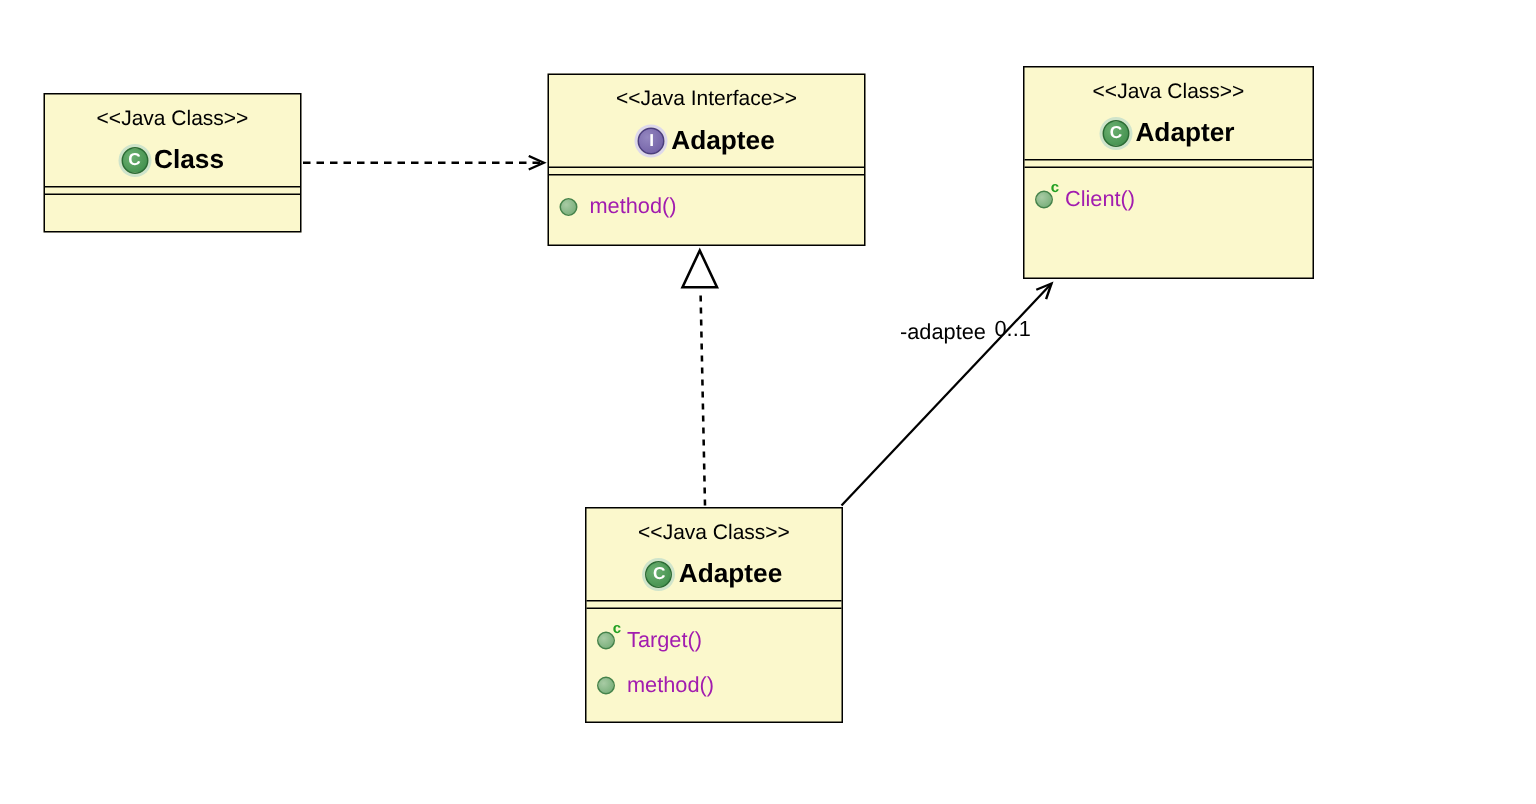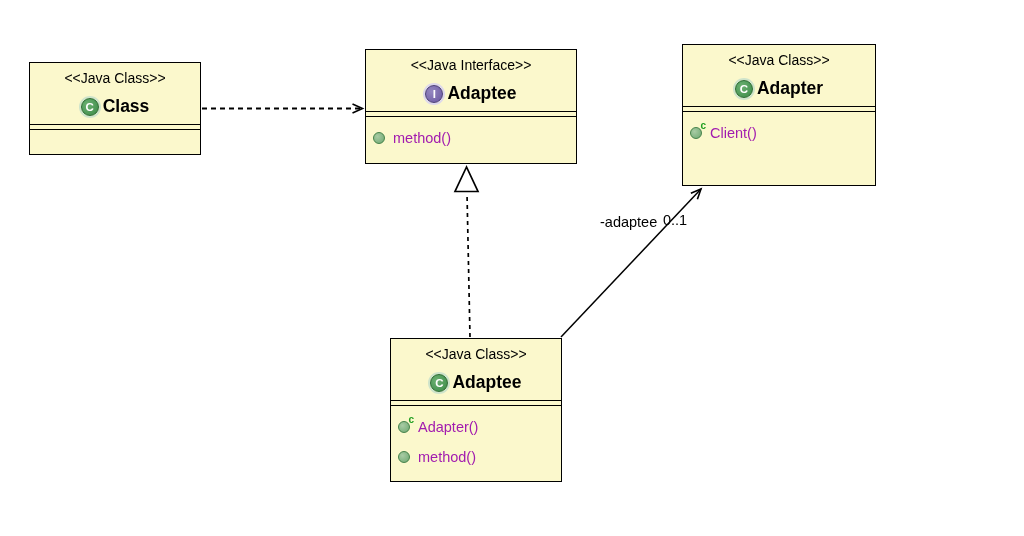--- a/index.html
+++ b/index.html
@@ -206,21 +206,21 @@
         <span class="badge cls">C</span>
         <span class="cname">Adaptee</span>
       </div>
     </div>
     <div class="fields"></div>
     <div class="methods">
       <div class="mrow">
         <span class="dot">
             <i class="csup">c</i>
           </span>
-        <span class="mlabel">Adapter()</span>
+        <span class="mlabel">Target()</span>
       </div>
       <div class="mrow">
         <span class="dot"></span>
         <span class="mlabel">method()</span>
       </div>
     </div>
   </div>
 
 </div>
 

